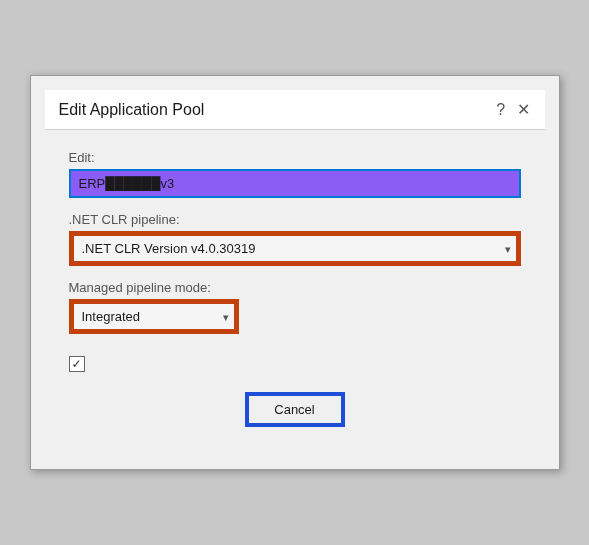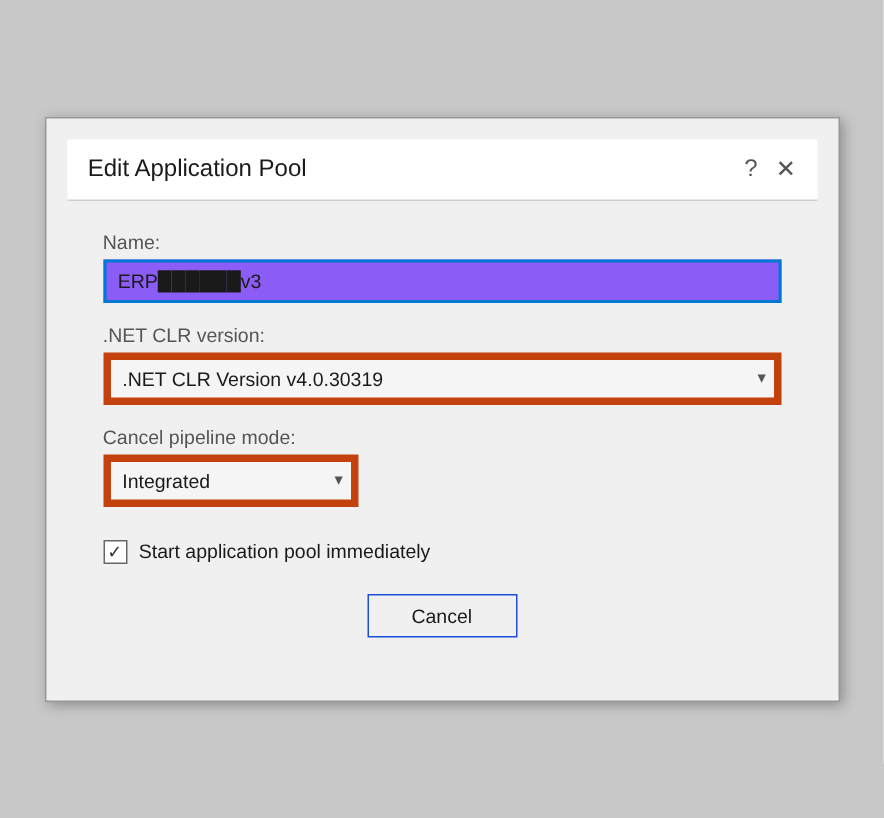--- a/index.html
+++ b/index.html
@@ -162,66 +162,65 @@
       border: 2px solid #0078d4;
       color: #1a1a1a;
       cursor: pointer;
     }
 
     .btn-cancel {
       width: 100px;
       padding: 6px 0;
       font-size: 13px;
       background: #f0f0f0;
-      border: 1px solid #1d4ed8;
+      border: 4px solid #1d4ed8;
       color: #1a1a1a;
       cursor: pointer;
     }
   </style>
 </head>
 <body>
 
 <div class="dialog">
 
   <div class="title-bar">
     <span class="title-bar-title">Edit Application Pool</span>
     <div class="title-bar-controls">
       <span class="title-bar-help">?</span>
       <span class="title-bar-close">✕</span>
     </div>
   </div>
 
   <div class="dialog-body">
 
     
-    <div class="field-label">Name:</div>
+    <div class="field-label">Edit:</div>
     <input type="text" class="text-input" value="ERP██████v3" id="nameInput" style="color: rgb(26, 26, 26);">
 
     
-    <div class="field-label">.NET CLR version:</div>
+    <div class="field-label">.NET CLR pipeline:</div>
     <div class="select-wrapper">
       <select class="select-full" id="clrSelect">
       <option value=".NET CLR Version v4.0.30319">.NET CLR Version v4.0.30319</option><option value=".NET CLR Version v2.0.50727">.NET CLR Version v2.0.50727</option><option value="No Managed Code">No Managed Code</option></select>
       <span class="select-arrow">▾</span>
     </div>
 
     
-    <div class="field-label">Cancel pipeline mode:</div>
+    <div class="field-label">Managed pipeline mode:</div>
     <div class="select-wrapper-small">
       <select class="select-full" id="pipelineSelect">
       <option value="Integrated">Integrated</option><option value="Classic">Classic</option></select>
       <span class="select-arrow">▾</span>
     </div>
 
     
     <div class="checkbox-row">
       <div class="checkbox-box">
         <span class="checkmark">✓</span>
       </div>
-      <span class="checkbox-label">Start application pool immediately</span>
     </div>
 
     
     <div class="button-row">
       <button class="btn-cancel">Cancel</button>
     </div>
 
   </div>
 </div>
 

